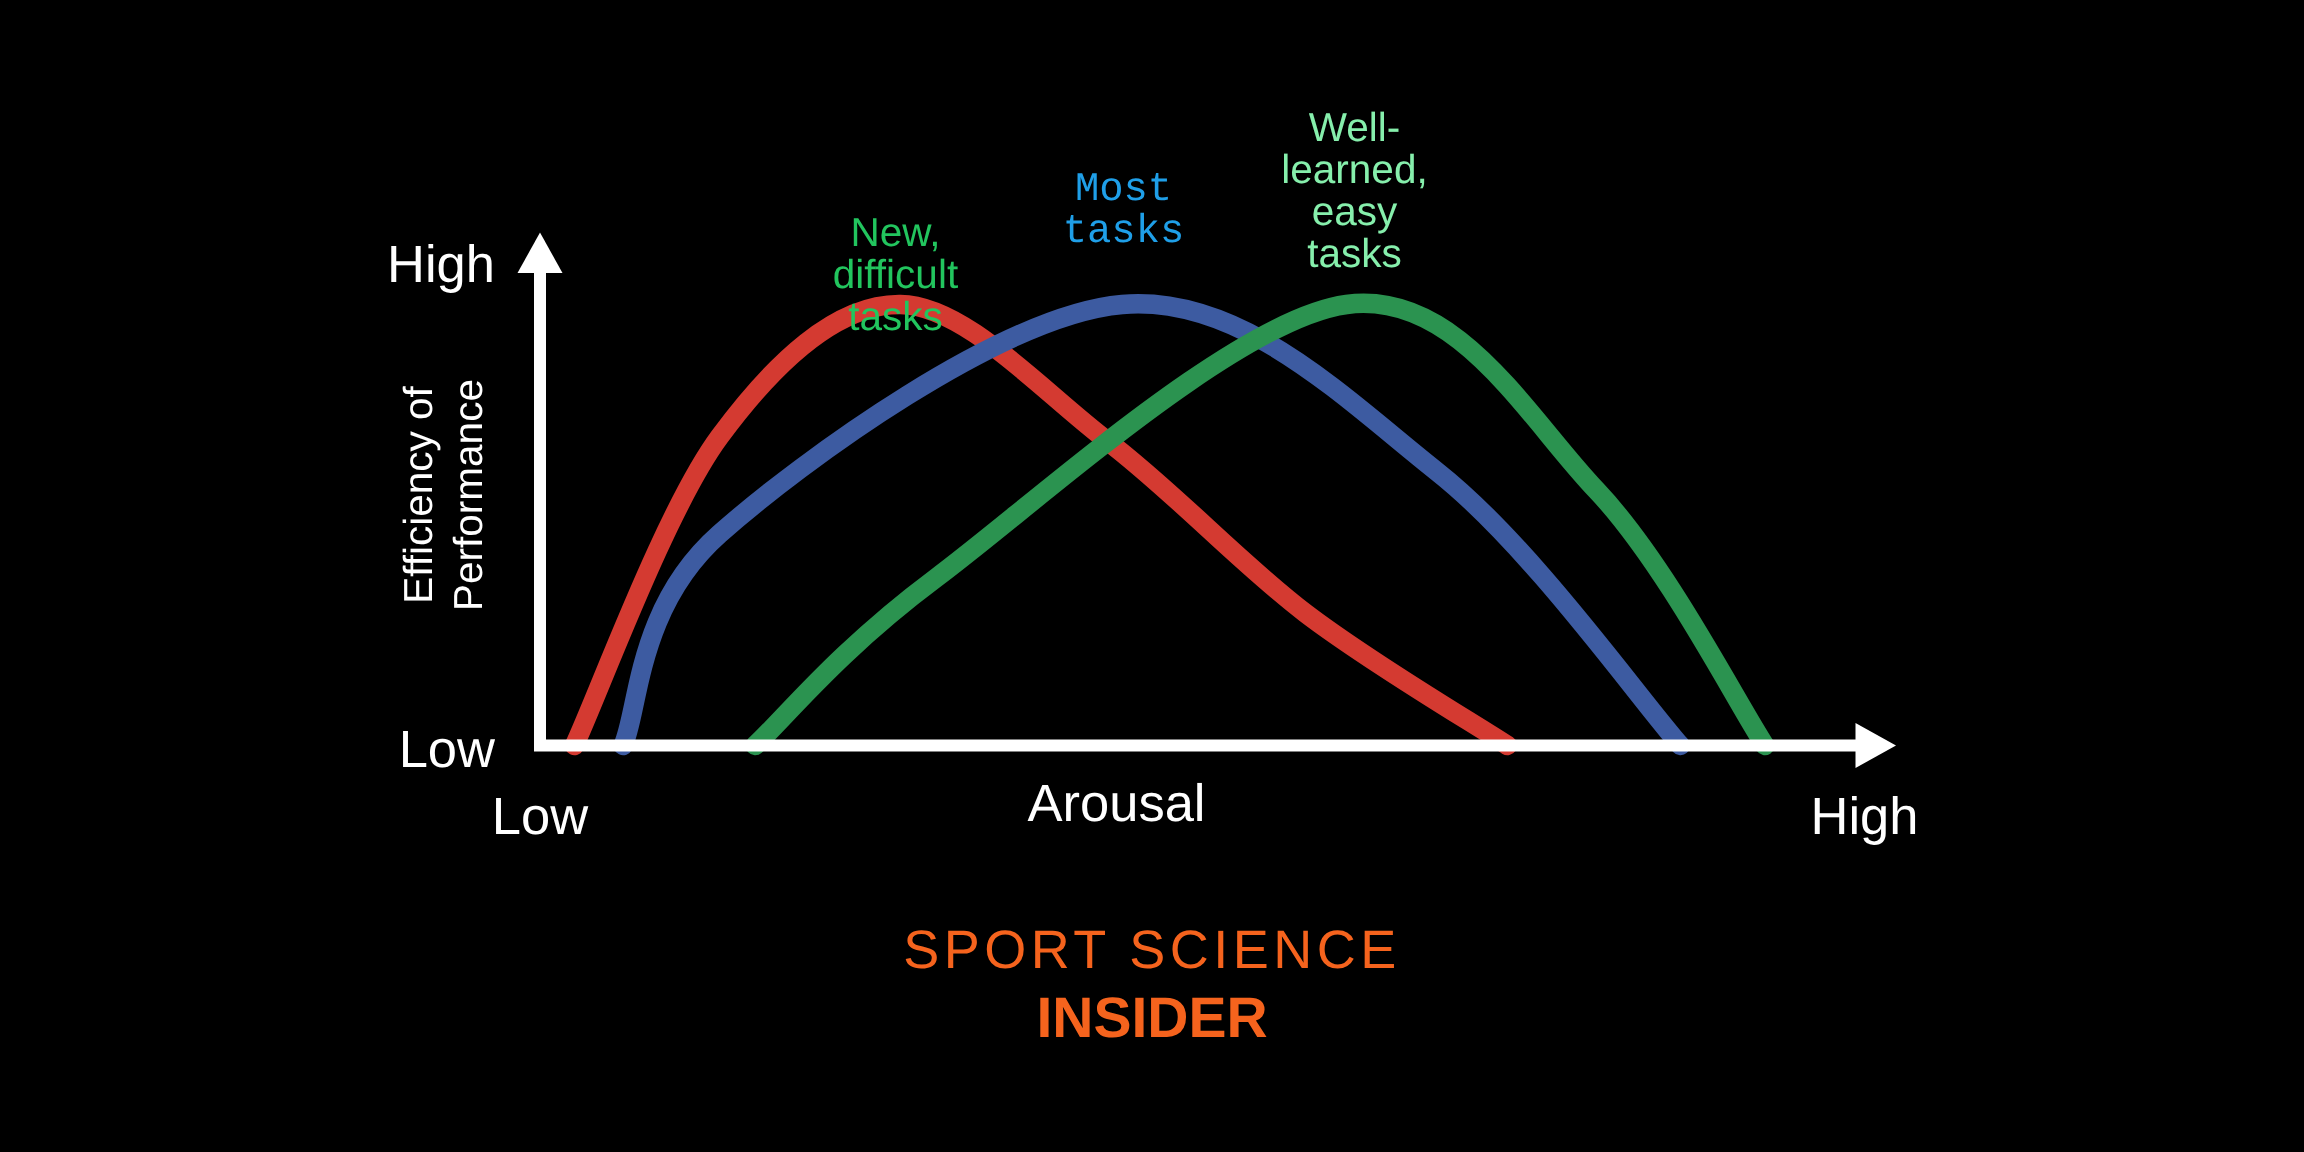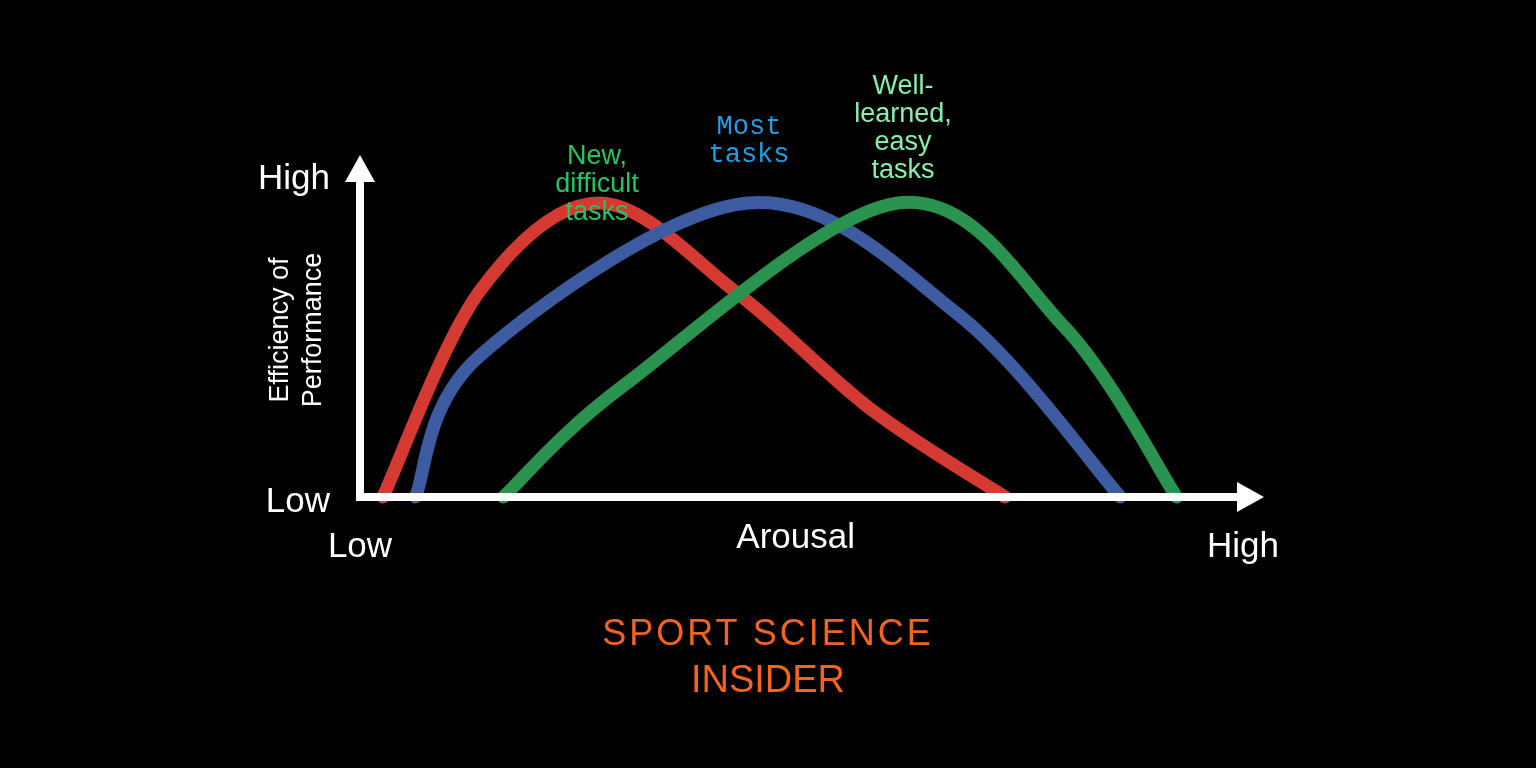--- a/index.html
+++ b/index.html
@@ -61,21 +61,21 @@
     letter-spacing: 3px;
     font-weight: normal;
   }
   .brand-line2 {
     position: absolute;
     left: 0;
     top: 658px;
     width: 1536px;
     text-align: center;
     font-size: 38px;
-    font-weight: normal;
+    font-weight: bold;
     letter-spacing: 0px;
   }
 </style>
 </head>
 <body>
 
 <div class="stage">
 
   <svg class="chart-svg" viewBox="0 0 1536 768" xmlns="http://www.w3.org/2000/svg">
     <g id="curves-group">
@@ -91,21 +91,21 @@
     </g>
   </svg>
 
   <div class="axis-label" style="left:240px; top:158px; width:90px; text-align:right;">High</div>
   <div class="axis-label" style="left:240px; top:481px; width:90px; text-align:right;">Low</div>
 
   <div class="y-label-rotated">Efficiency of
 Performance</div>
 
   <div class="axis-label" style="left:315px; top:526px; width:90px; text-align:center;">Low</div>
-  <div class="axis-label" style="left:685px; top:517px; width:170px; text-align:right;">Arousal</div>
+  <div class="axis-label" style="left:685px; top:517px; width:170px; text-align:left;">Arousal</div>
   <div class="axis-label" style="left:1198px; top:526px; width:90px; text-align:center;">High</div>
 
   <div class="curve-label" style="left: 512px; top: 99px; color: #22c55e; margin-top: 42px;">New,
 difficult
 tasks</div>
   <div class="curve-label" style="left: 664px; top: 113px; color: rgb(31, 159, 232); font-family: Liberation Mono, monospace;">Most
 tasks</div>
   <div class="curve-label" style="left: 818px; top: 71px; color: #86efac;">Well-
 learned,
 easy

